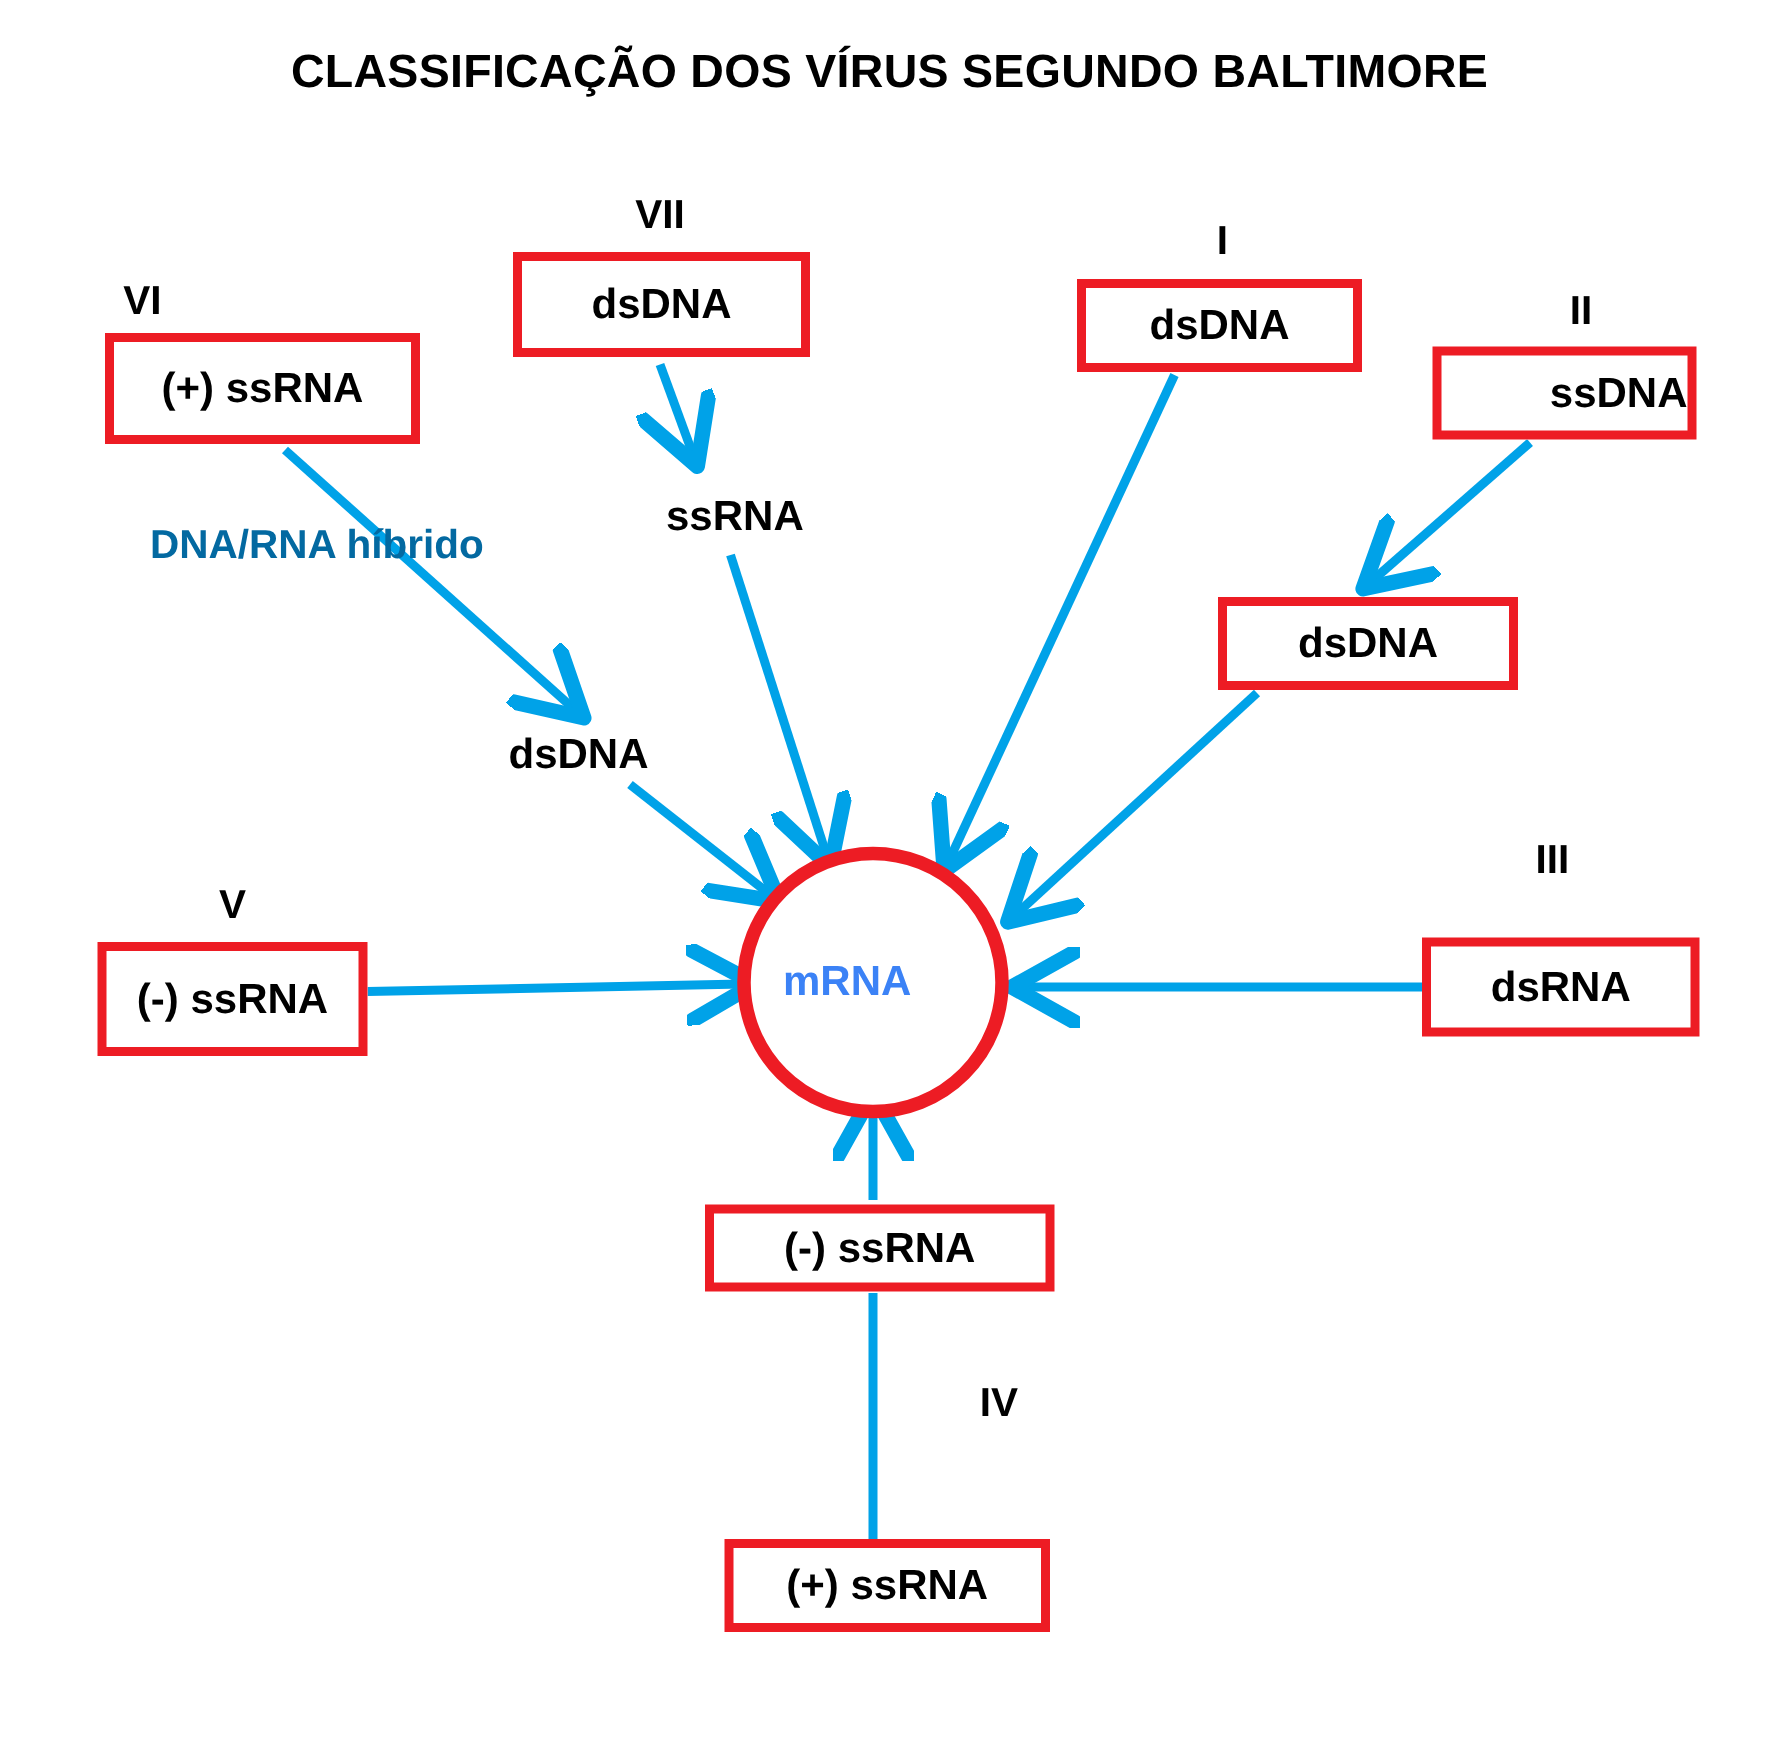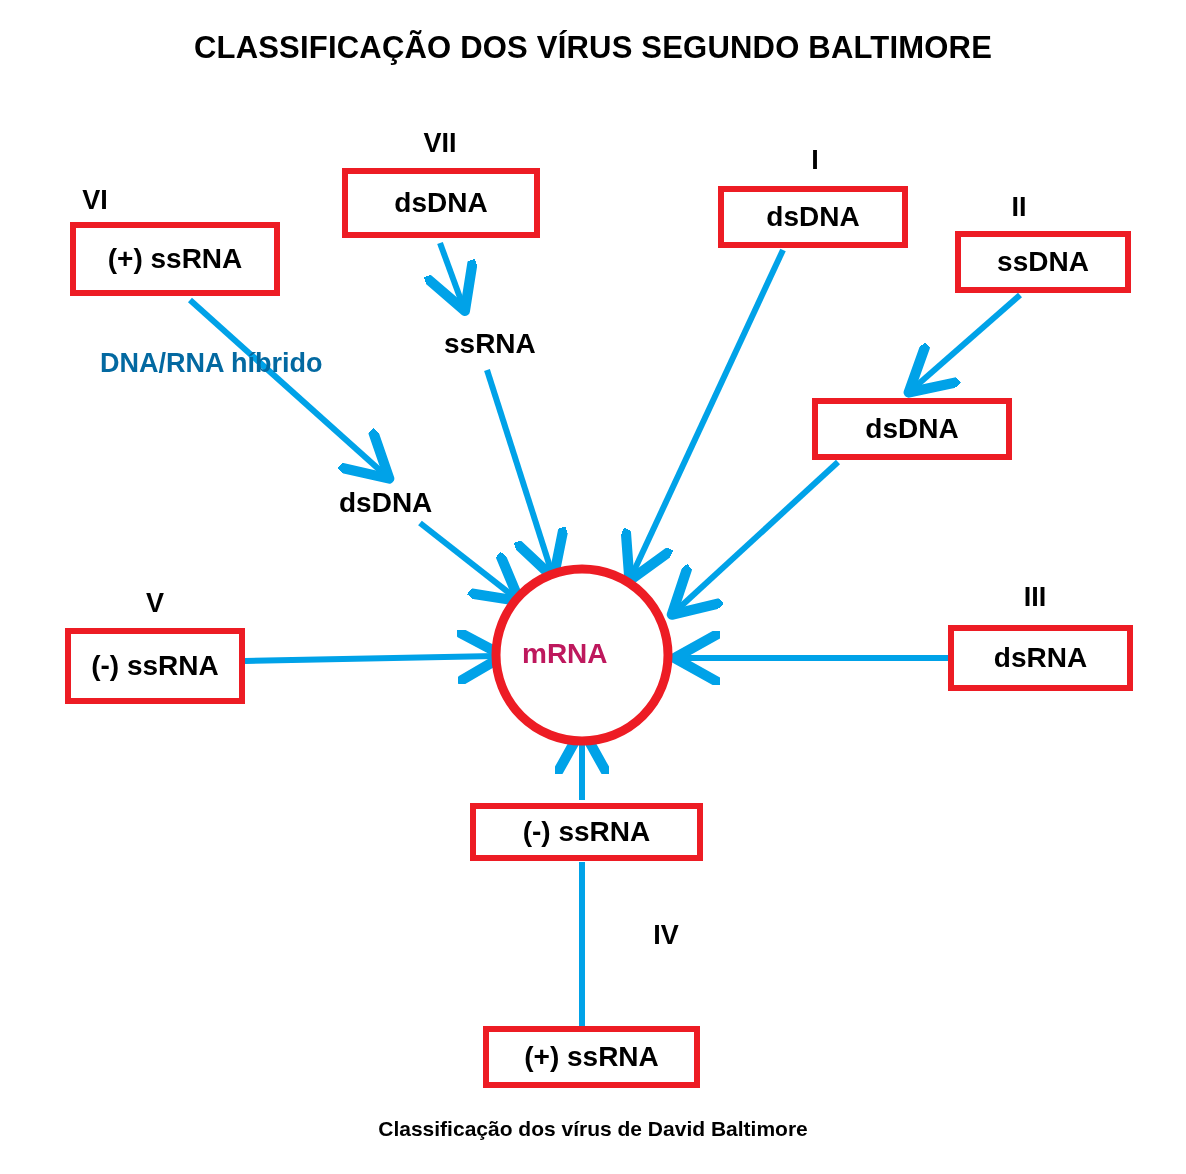--- a/index.html
+++ b/index.html
@@ -32,21 +32,21 @@
   }
   .roman{
     position:absolute;font-size:27px;font-weight:bold;color:#000;
     white-space:nowrap;text-align:center;
   }
   .hybrid-label{
     position:absolute;font-size:27px;font-weight:bold;color:#0369a1;
     white-space:nowrap;
   }
   .hub-label{
-    position:absolute;font-size:28px;font-weight:bold;color:#be185d;
+    position:absolute;font-size:28px;font-weight:bold;color:#3b82f6;
     white-space:nowrap;
   }
 </style>
 </head>
 <body>
 
 <div id="stage">
 
   <div class="title">CLASSIFICAÇÃO DOS VÍRUS SEGUNDO BALTIMORE</div>
 
@@ -83,38 +83,38 @@
     <path d="M582,1026 L582,862" stroke="#00A2E8" stroke-width="6" fill="none"></path>
 
     <circle cx="582" cy="655" r="86" fill="#ffffff" stroke="#ED1C24" stroke-width="9"></circle>
   </svg>
 
   <div class="hub-label" style="left:522px;top:638px;">mRNA</div>
 
   <div class="roman" style="left:55px;top:185px;width:80px;">VI</div>
   <div class="roman" style="left:400px;top:128px;width:80px;">VII</div>
   <div class="roman" style="left:775px;top:145px;width:80px;">I</div>
-  <div class="roman" style="left:979px;top:192px;width:80px;">II</div>
-  <div class="roman" style="left:995px;top:558px;width:80px;margin-top:24px;">III</div>
+  <div class="roman" style="left:1014px;top:192px;width:80px;">II</div>
+  <div class="roman" style="left:995px;top:558px;width:80px;">III</div>
   <div class="roman" style="left:115px;top:588px;width:80px;">V</div>
   <div class="roman" style="left:626px;top:920px;width:80px;">IV</div>
 
   <div class="node" style="left:70px;top:222px;width:210px;height:74px;">
     <span>(+) ssRNA</span>
   </div>
 
   <div class="node" style="left:342px;top:168px;width:198px;height:70px;">
     <span>dsDNA</span>
   </div>
 
   <div class="node" style="left:718px;top:186px;width:190px;height:62px;">
     <span>dsDNA</span>
   </div>
 
-  <div class="node" style="left:955px;top:231px;width:176px;height:62px;">
+  <div class="node" style="left:955px;top:231px;width:176px;height:62px;justify-content:flex-end;">
     <span>ssDNA</span>
   </div>
 
   <div class="node" style="left:812px;top:398px;width:200px;height:62px;">
     <span>dsDNA</span>
   </div>
 
   <div class="node" style="left:948px;top:625px;width:185px;height:66px;">
     <span>dsRNA</span>
   </div>
@@ -130,15 +130,14 @@
   <div class="node" style="left:483px;top:1026px;width:217px;height:62px;">
     <span>(+) ssRNA</span>
   </div>
 
   <div class="plain" style="left:339px;top:487px;">dsDNA</div>
 
   <div class="plain" style="left:444px;top:328px;">ssRNA</div>
 
   <div class="hybrid-label" style="left:100px;top:348px;">DNA/RNA híbrido</div>
 
-  <div class="caption">Classificação dos vírus de David Baltimore</div>
 
 </div>
 
 </body></html>

